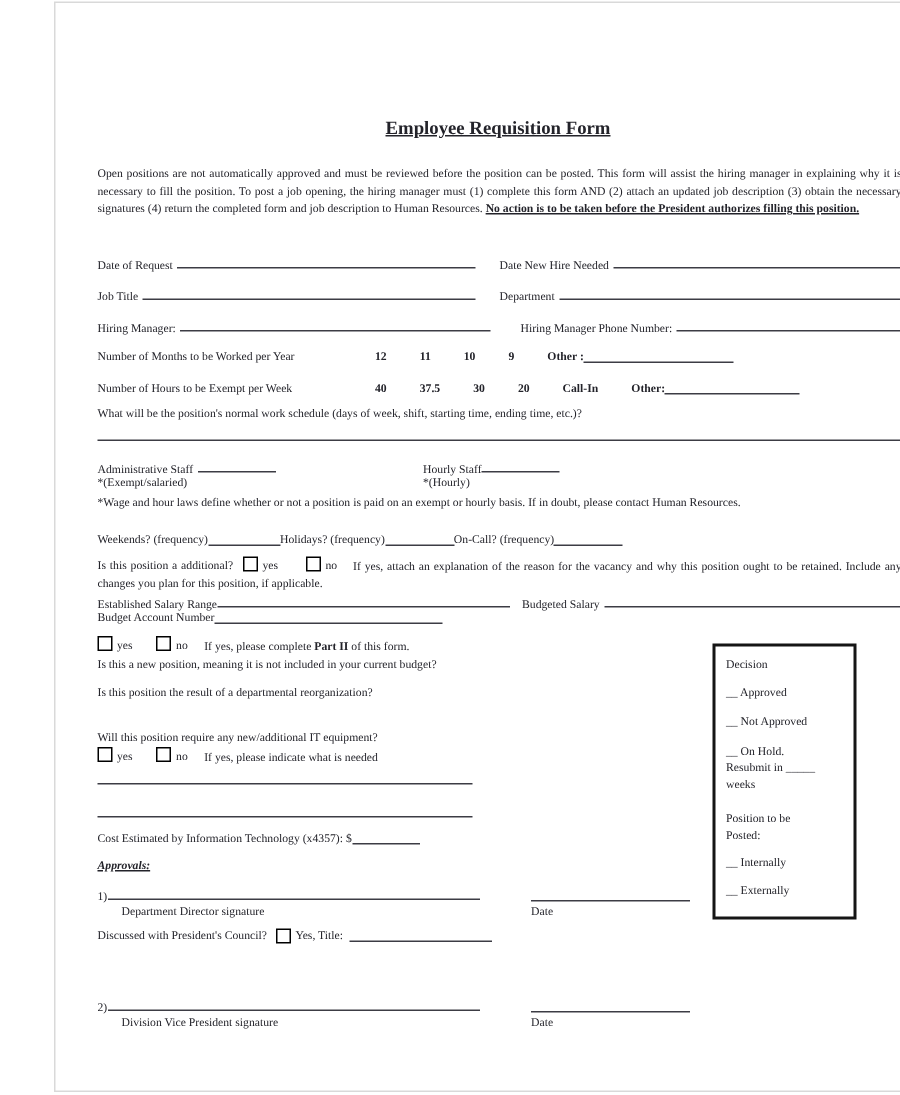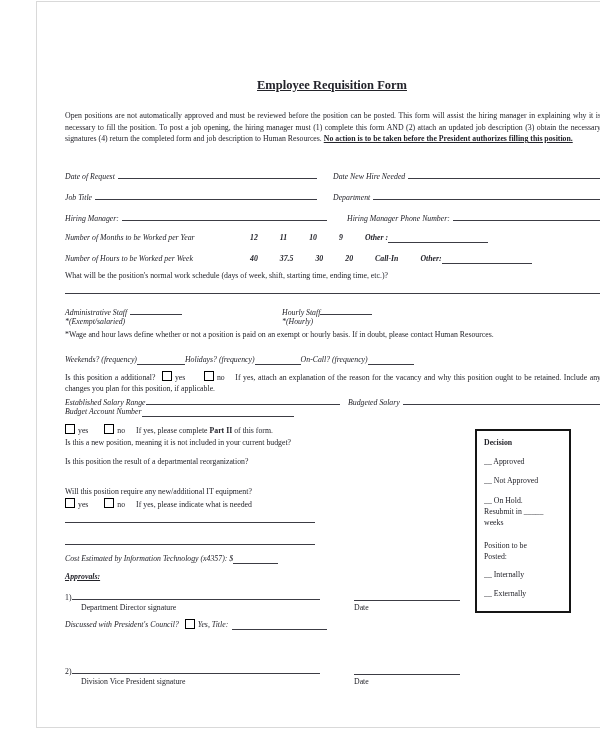--- a/index.html
+++ b/index.html
@@ -4,39 +4,39 @@
 <style>
   html,body { margin:0; padding:0; background:#ffffff; }
   .page {
     position:relative; width:600px; height:730px; background:#fff;
     font-family:"Liberation Serif","DejaVu Serif",serif;
     font-size:7.8px; color:#23232a; overflow:hidden;margin-left:32px;
   }
   .page-border { position:absolute; left:4px; right:3px; top:1px; bottom:2px;
     border:1px solid #d9d9d9; pointer-events:none; }
   .sec { position:absolute; left:33px; right:31px; }
-  .row { display:flex; align-items:flex-end; white-space:nowrap;font-style:italic; }
+  .row { display:flex; align-items:flex-start; white-space:nowrap; }
   .cell { display:flex; align-items:baseline; }
   .lbl { margin-right:3px; }
   .bfill { flex:1; display:inline-block; border-bottom:1px solid #3c3c44; height:8px; margin-bottom:-1px; }
   .blank { display:inline-block; border-bottom:1px solid #3c3c44; height:8px; vertical-align:baseline; margin-bottom:-1px; }
   .b { font-weight:bold; }
   .opt { font-weight:bold; margin-right:22px; }
   .cb { display:inline-block; width:8px; height:8px; border:1.4px solid #000;
     background:#fff; vertical-align:-1.5px; margin-right:3px; }
   .title { position:absolute; top:78px; left:0; right:0; text-align:center;
     font-size:12.5px; font-weight:bold; }
   .title span { text-decoration:underline; }
   .just { text-align:justify; line-height:11.5px; }
   .notice { font-weight:bold; text-decoration:underline; }
   .rule { border-bottom:1px solid #3c3c44; height:6px; }
   .qblock { width:402px; line-height:12px; white-space:nowrap; }
   .decision { position:absolute; left:443px; top:429px; width:96px; height:184px;
     box-sizing:border-box; border:2px solid #151515; padding:6px 7px; line-height:11px; }
-  .decision .d-title { font-weight:bold; }
+  .decision .d-title { font-weight:normal; }
   .mt7{margin-top:7px}.mt8{margin-top:8px}.mt9{margin-top:9px}.mt12{margin-top:12px}
   .sigrow { height:24px; position:relative; white-space:nowrap; }
   .sigline { display:flex; align-items:baseline; width:255px; }
   .dateline { position:absolute; left:289px; top:0; width:106px; border-bottom:1px solid #3c3c44; height:9px; }
   .siglabel { position:absolute; top:12px; left:16px; }
   .datelabel { position:absolute; top:12px; left:289px; }
 </style>
 </head>
 <body>
 
@@ -86,21 +86,21 @@
     <span style="display:inline-block;width:185px">Number of Months to be Worked per Year</span>
     <span class="opt">12</span>
     <span class="opt">11</span>
     <span class="opt">10</span>
     <span class="opt">9</span>
     <span class="b">Other :</span>
     <span class="blank" style="width:100px"></span>
   </div>
 
   <div class="sec row" style="top:254px">
-    <span style="display:inline-block;width:185px">Number of Hours to be Worked per Week</span>
+    <span style="display:inline-block;width:185px">Number of Hours to be Exempt per Week</span>
     <span class="opt">40</span>
     <span class="opt">37.5</span>
     <span class="opt">30</span>
     <span class="opt">20</span>
     <span class="opt">Call-In</span>
     <span class="b">Other:</span>
     <span class="blank" style="width:90px"></span>
   </div>
 
   <div class="sec" style="top:271px">What will be the position's normal work schedule (days of week, shift, starting time, ending time, etc.)?</div>

